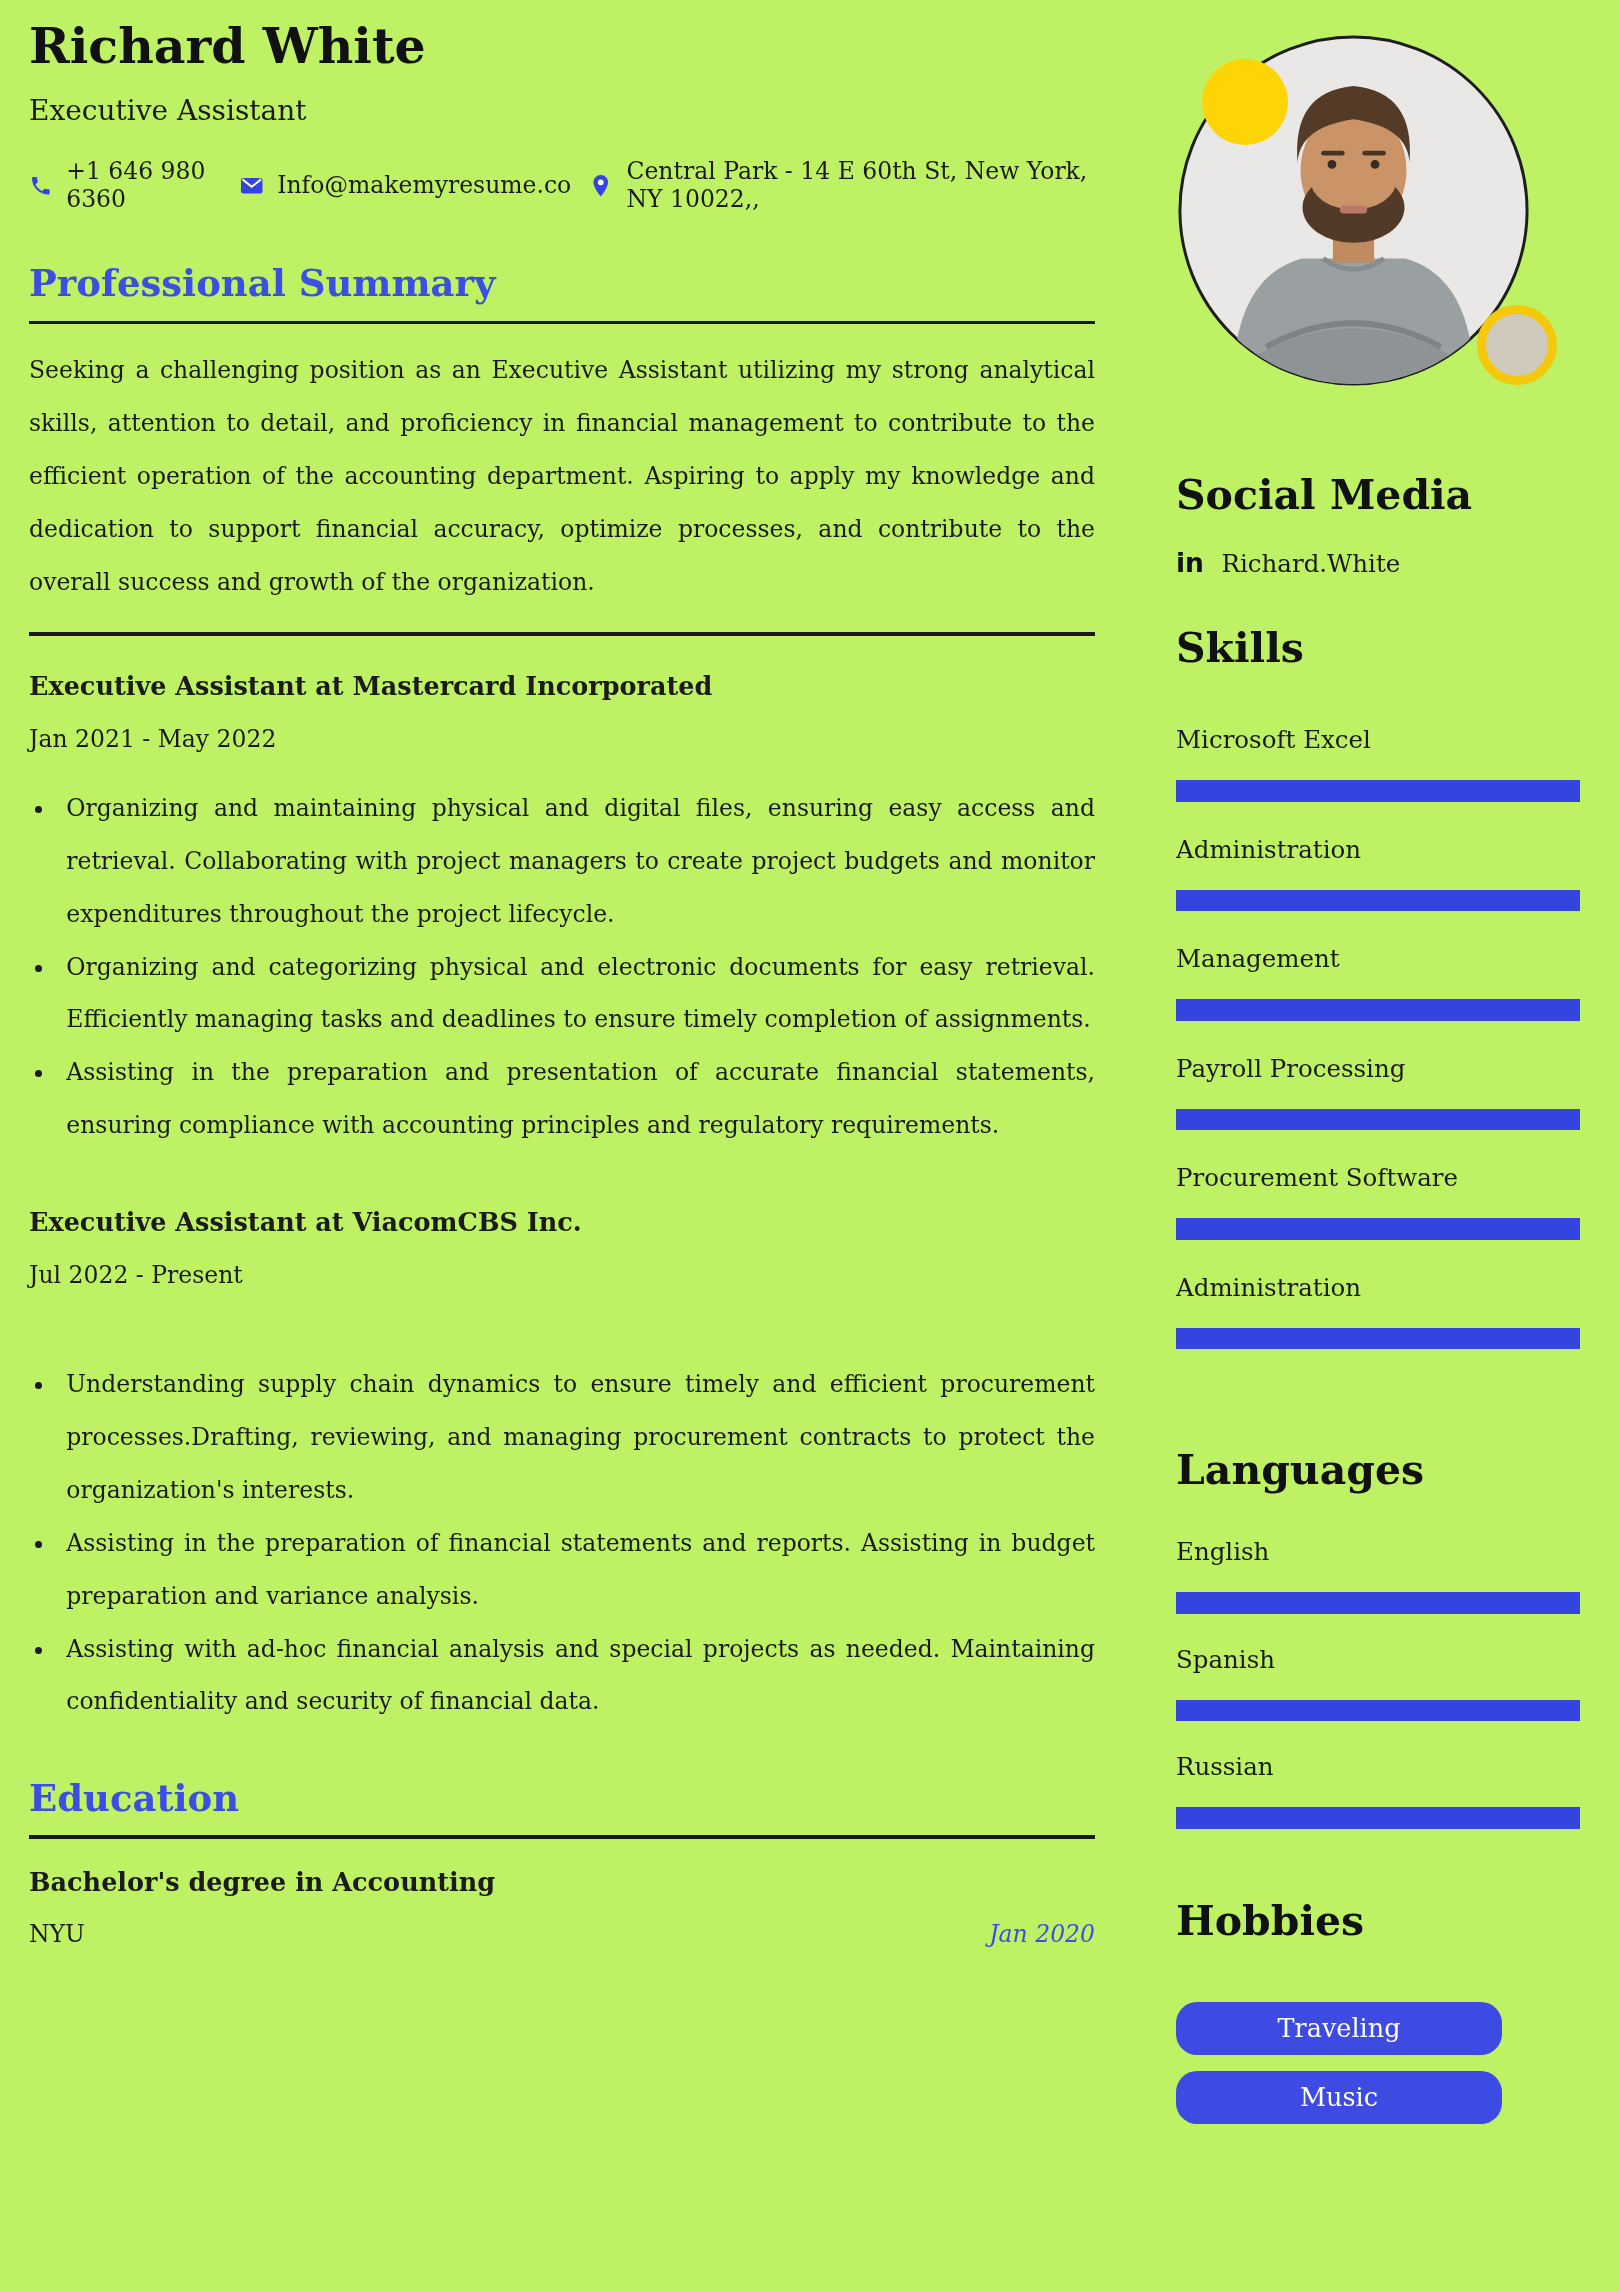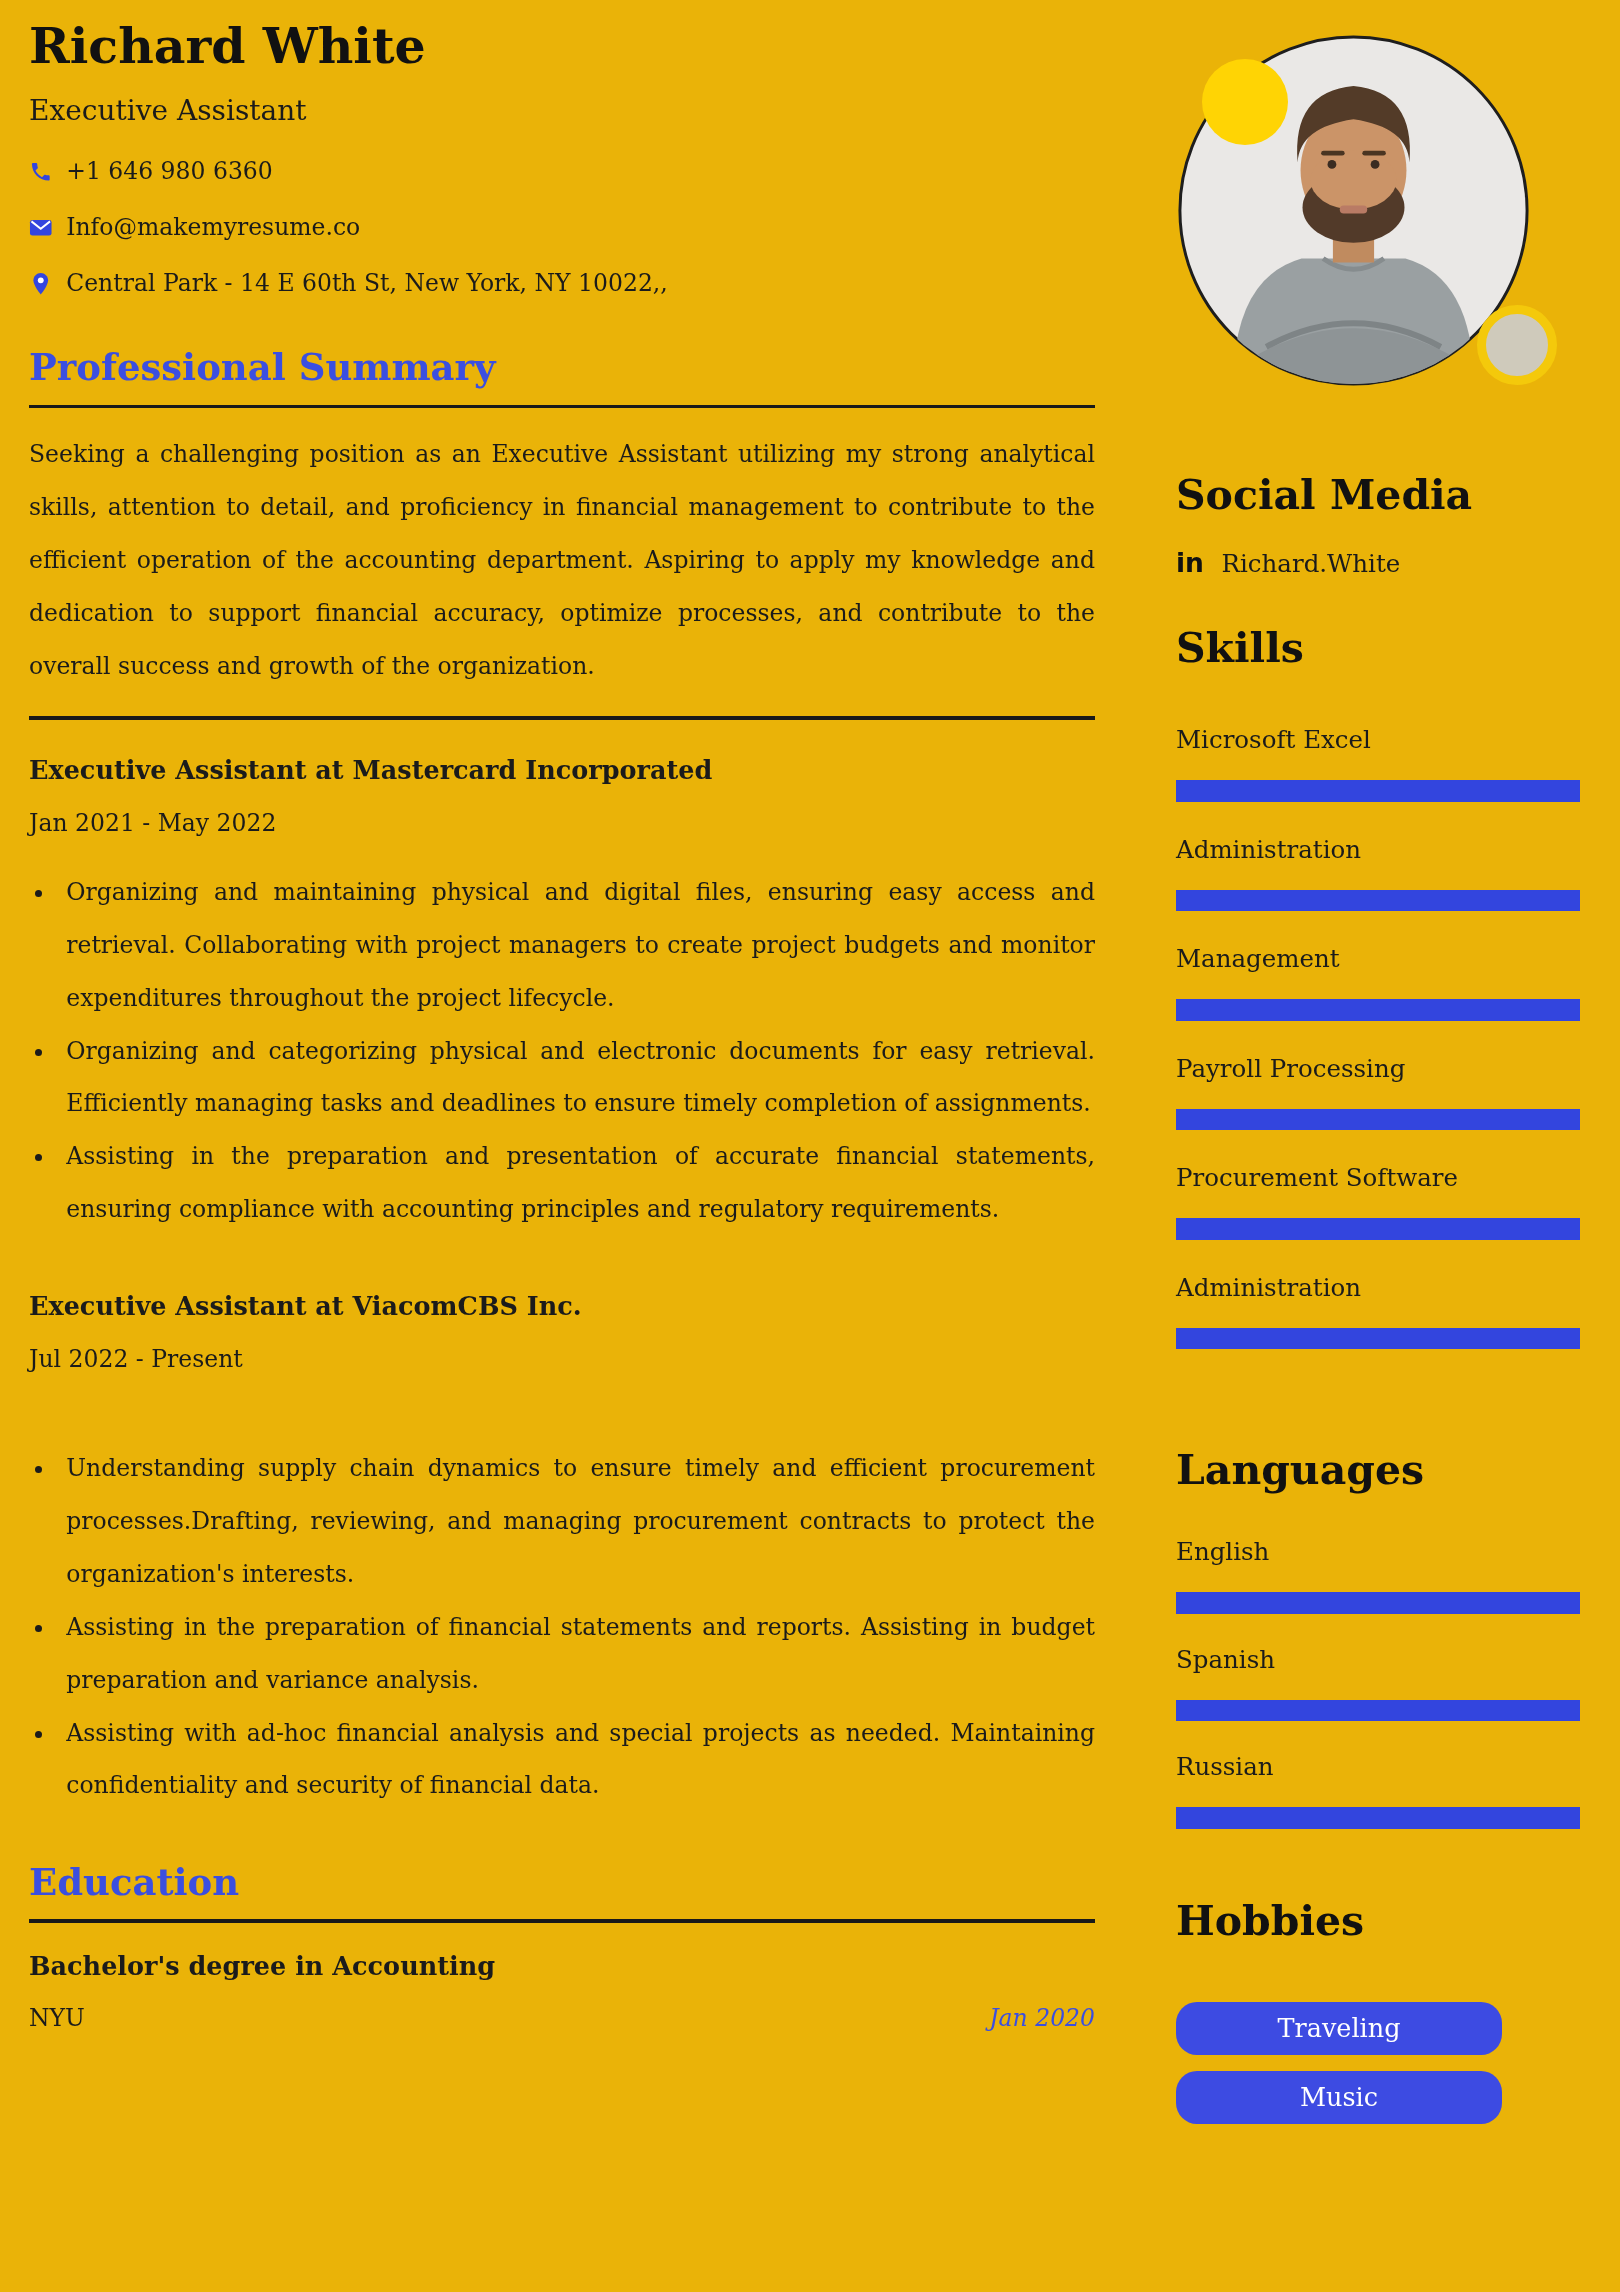--- a/index.html
+++ b/index.html
@@ -1,23 +1,23 @@
 <!DOCTYPE html>
 <html><head>
 <meta charset="utf-8">
 <style>
   html,body{margin:0;padding:0;background:#ffffff;}
-  .page{position:relative;width:1620px;height:2293px;background:#eab308;color:#1b1b1b;
+  .page{position:relative;width:1620px;height:2293px;background:#bef264;color:#1b1b1b;
         font-family:"DejaVu Serif", serif;overflow:hidden;}
 
   
   .left{position:absolute;left:29px;top:17.6px;width:1066px;}
   .name{font-size:49px;font-weight:bold;margin:0;line-height:1.15;color:#111;}
   .subtitle{font-size:28px;margin-top:21.6px;line-height:1.1;}
-  .contacts{margin-top:31px;display:flex;flex-direction:column;gap:28px;}
+  .contacts{margin-top:31px;display:flex;flex-direction:row;gap:18px;}
   .contact-row{display:flex;align-items:center;gap:13.7px;font-size:23.5px;}
   .cicon{width:23.5px;height:23.5px;flex:none;display:inline-block;}
   .sec{font-size:37px;font-weight:bold;color:#3b4fe0;margin:0;margin-top:49px;line-height:1.15;}
   .rule{height:3.9px;background:#191919;margin-top:15.7px;width:100%;}
   .para{margin-top:19.6px;font-size:23.5px;line-height:2.25;text-align:justify;}
   .jobtitle{font-size:25.5px;font-weight:bold;margin-top:35px;line-height:1.2;}
   .jobtitle.second{margin-top:55px;}
   .dates{font-size:23.5px;margin-top:23.5px;}
   ul.blist{margin:29px 0 0 5.9px;padding-left:21.6px;list-style:disc;}
   ul.blist.second{margin-top:69px;}

